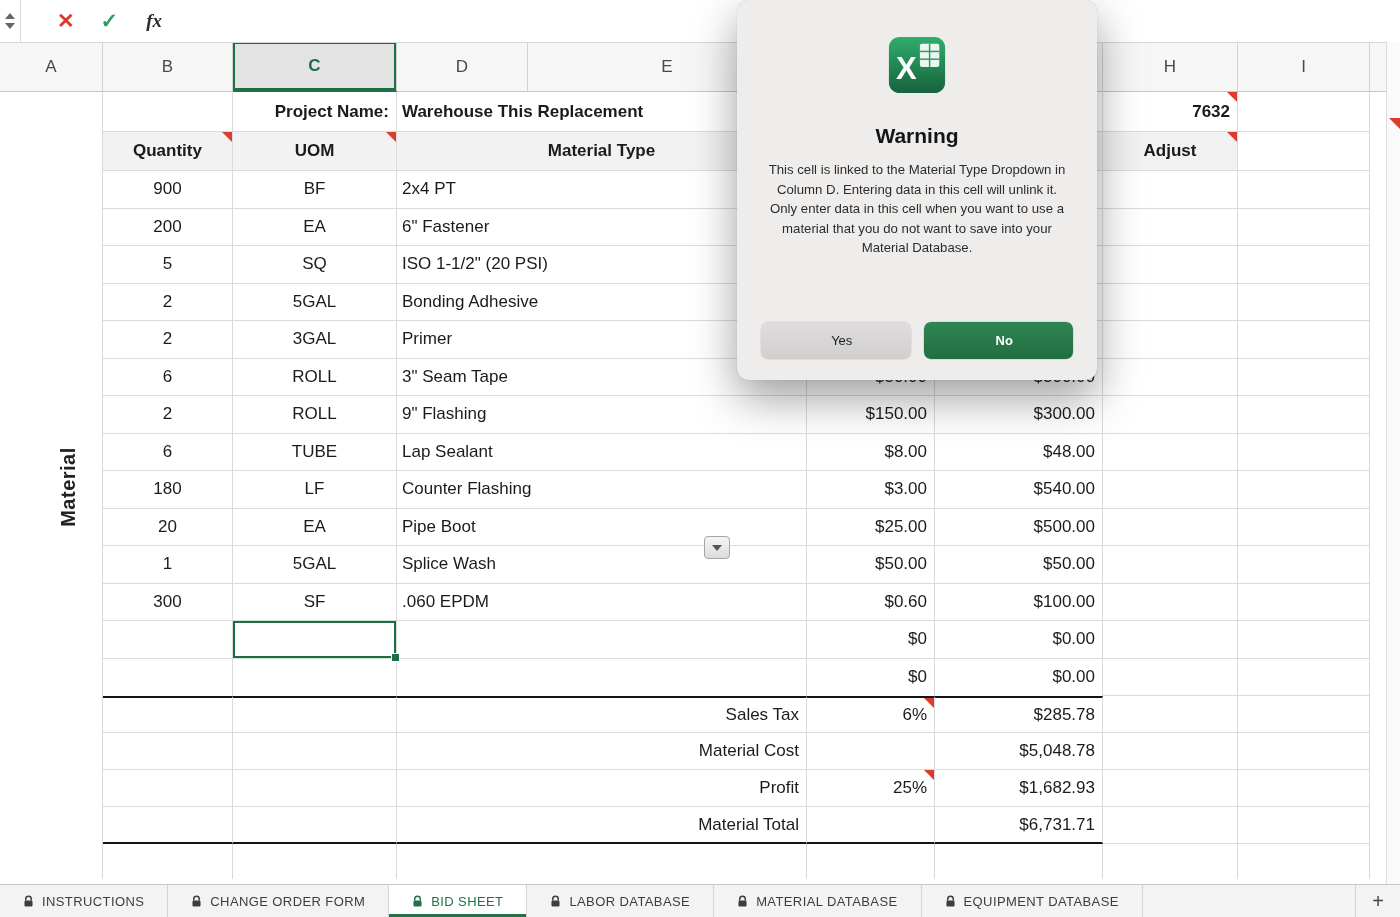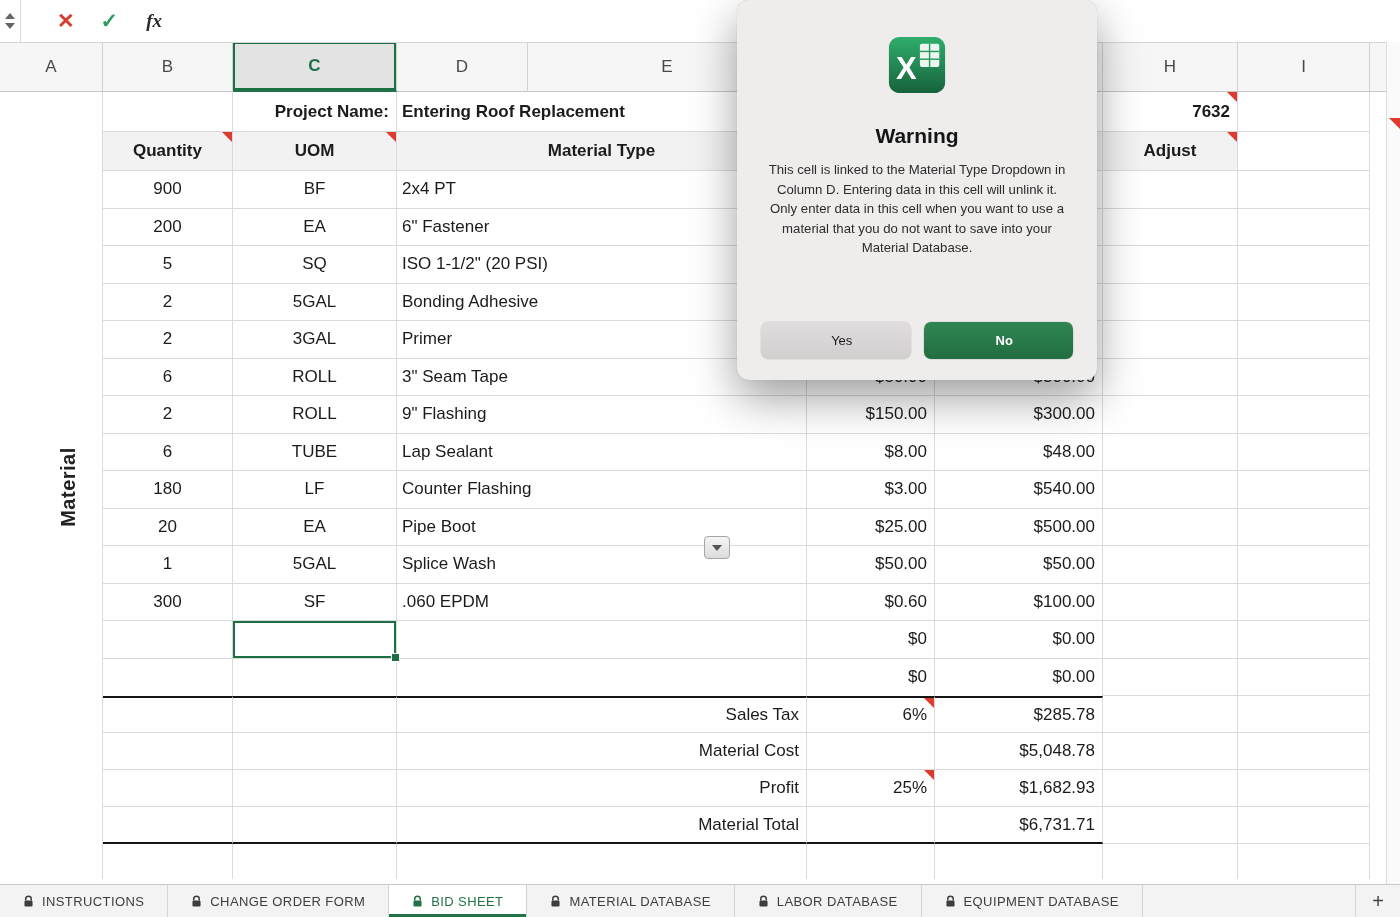--- a/index.html
+++ b/index.html
@@ -105,21 +105,21 @@
     <div class="ch chI">I</div>
     <div class="ch chJ"></div>
   </div>
 
   <div class="grid">
 
     <div class="row r-proj">
       <div class="cell cA"></div>
       <div class="cell cB"></div>
       <div class="cell cC rt b">Project Name:</div>
-      <div class="cell cDE lt b">Entering Roof Replacement</div>
+      <div class="cell cDE lt b">Warehouse This Replacement</div>
       <div class="cell cF"></div>
       <div class="cell cG"></div>
       <div class="cell cH rt b">
         <span>7632</span>
         <span class="note"></span>
       </div>
       <div class="cell cI"></div>
       <div class="cell cJ"></div>
     </div>
 
@@ -416,32 +416,32 @@
           <path d="M3 6V4.2a3 3 0 0 1 6 0V6" fill="none" stroke="currentColor" stroke-width="1.6"></path>
           <rect x="1.6" y="6" width="8.8" height="6.5" rx="1.2" fill="currentColor"></rect>
         </svg>
       <span>BID SHEET</span>
     </div>
     <div class="tab">
       <svg class="lock" width="11" height="13" viewBox="0 0 12 14">
           <path d="M3 6V4.2a3 3 0 0 1 6 0V6" fill="none" stroke="currentColor" stroke-width="1.6"></path>
           <rect x="1.6" y="6" width="8.8" height="6.5" rx="1.2" fill="currentColor"></rect>
         </svg>
+      <span>LABOR DATABASE</span>
+    </div>
+    <div class="tab">
+      <svg class="lock" width="11" height="13" viewBox="0 0 12 14">
+          <path d="M3 6V4.2a3 3 0 0 1 6 0V6" fill="none" stroke="currentColor" stroke-width="1.6"></path>
+          <rect x="1.6" y="6" width="8.8" height="6.5" rx="1.2" fill="currentColor"></rect>
+        </svg>
       <span>MATERIAL DATABASE</span>
     </div>
     <div class="tab">
       <svg class="lock" width="11" height="13" viewBox="0 0 12 14">
           <path d="M3 6V4.2a3 3 0 0 1 6 0V6" fill="none" stroke="currentColor" stroke-width="1.6"></path>
           <rect x="1.6" y="6" width="8.8" height="6.5" rx="1.2" fill="currentColor"></rect>
         </svg>
-      <span>LABOR DATABASE</span>
-    </div>
-    <div class="tab">
-      <svg class="lock" width="11" height="13" viewBox="0 0 12 14">
-          <path d="M3 6V4.2a3 3 0 0 1 6 0V6" fill="none" stroke="currentColor" stroke-width="1.6"></path>
-          <rect x="1.6" y="6" width="8.8" height="6.5" rx="1.2" fill="currentColor"></rect>
-        </svg>
       <span>EQUIPMENT DATABASE</span>
     </div>
     <div class="tab-add">+</div>
   </div>
 
 </div>
 
 </body></html>

